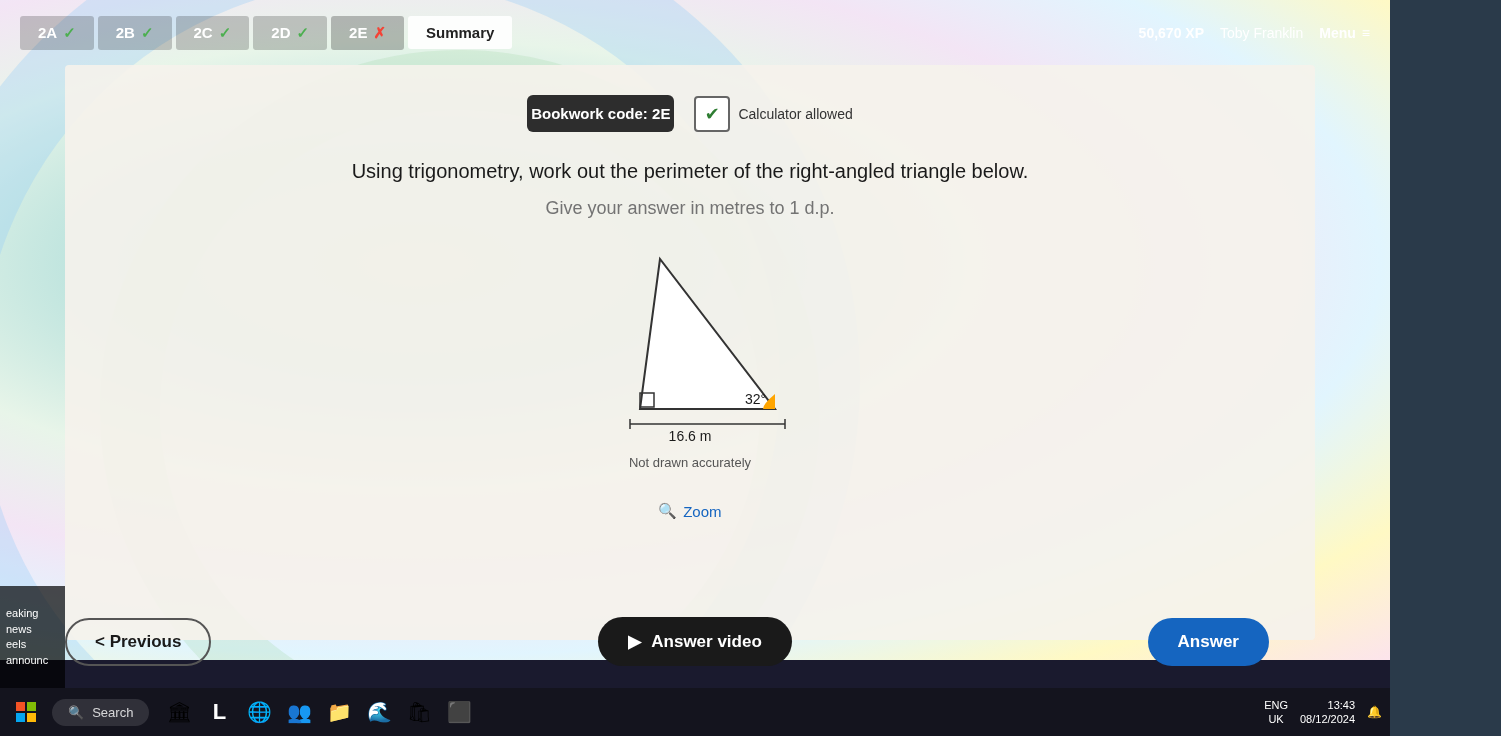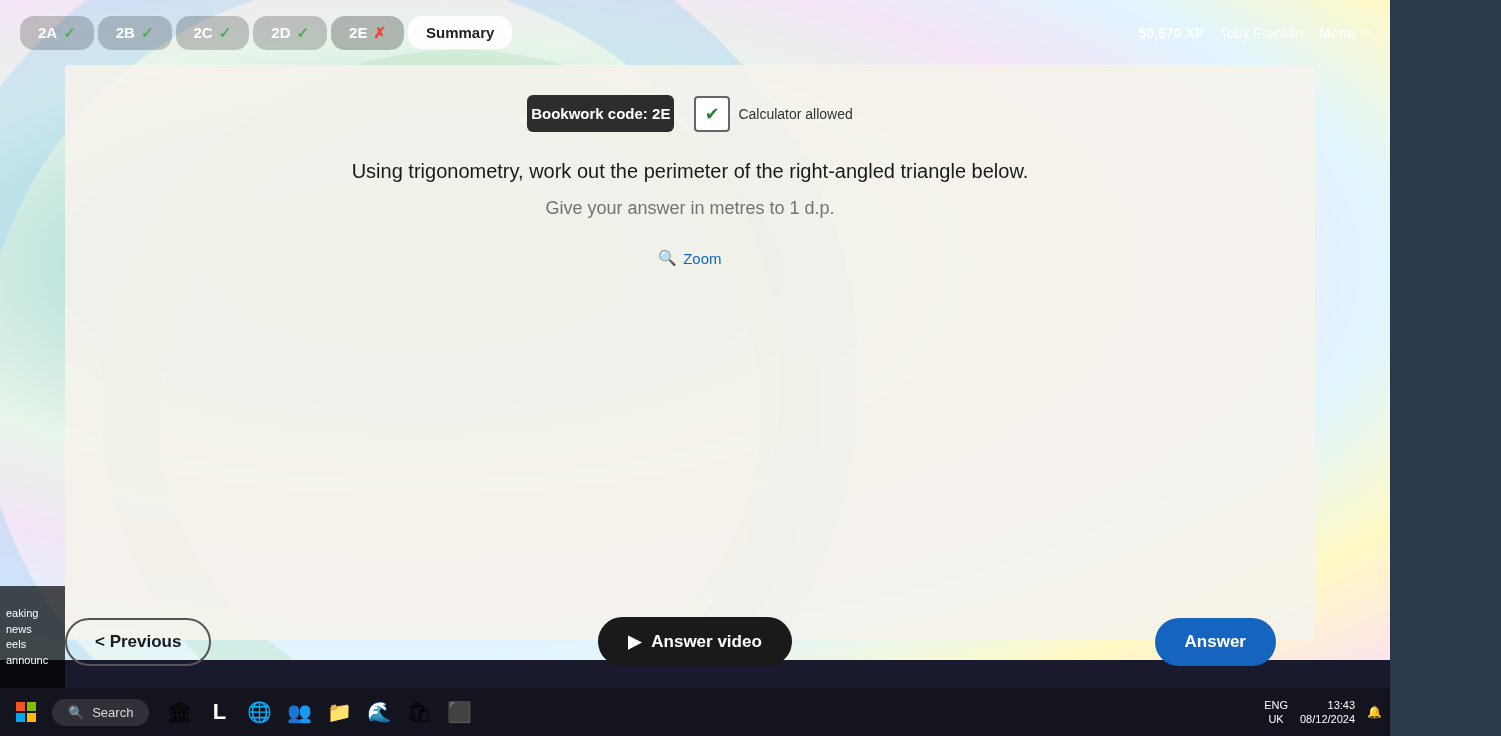--- a/index.html
+++ b/index.html
@@ -54,21 +54,21 @@
     }
 
     .nav-tabs {
       display: flex;
       align-items: center;
       gap: 4px;
     }
 
     .nav-tab {
       padding: 8px 18px;
-      border-radius: 14px;
+      border-radius: 3px;
       font-size: 15px;
       font-weight: 600;
       cursor: pointer;
       display: flex;
       align-items: center;
       gap: 6px;
       color: white;
       background: rgba(0,0,0,0.15);
     }
 
@@ -236,21 +236,21 @@
       font-size: 17px;
       font-weight: 600;
       cursor: pointer;
       display: flex;
       align-items: center;
       gap: 10px;
     }
 
     .answer-btn {
       position: absolute;
-      right: 114px;
+      right: 121px;
       background: #1565c0;
       color: white;
       border: none;
       border-radius: 30px;
       padding: 14px 30px;
       font-size: 17px;
       font-weight: 700;
       cursor: pointer;
     }
 
@@ -395,20 +395,38 @@
     <div class="bookwork-badge">Bookwork code: 2E</div>
     <div class="calculator-allowed">
       <div class="calc-icon">✔</div>
       <span>Calculator allowed</span>
     </div>
   </div>
 
   <p class="question-text">Using trigonometry, work out the perimeter of the right-angled triangle below.</p>
   <p class="sub-text">Give your answer in metres to 1 d.p.</p>
 
+  <div class="diagram-container">
+    <svg class="triangle-svg" width="260" height="200" viewBox="0 0 260 200">
+
+      <polygon points="100,10 80,160 215,160" fill="white" stroke="#333" stroke-width="2"></polygon>
+
+      <rect x="80" y="144" width="14" height="14" fill="none" stroke="#333" stroke-width="1.5"></rect>
+
+      <path d="M215,160 L215,145 Q203,155 203,160 Z" fill="orange" stroke="none"></path>
+
+      <text x="185" y="155" font-size="14" fill="#1a1a1a" font-weight="500">32°</text>
+
+      <line x1="70" y1="175" x2="225" y2="175" stroke="#333" stroke-width="1.5"></line>
+      <line x1="70" y1="170" x2="70" y2="180" stroke="#333" stroke-width="1.5"></line>
+      <line x1="225" y1="170" x2="225" y2="180" stroke="#333" stroke-width="1.5"></line>
+      <text x="130" y="192" font-size="14" fill="#1a1a1a" text-anchor="middle">16.6 m</text>
+    </svg>
+    <p class="not-drawn">Not drawn accurately</p>
+  </div>
 
   <div class="zoom-btn">
     <span>🔍</span>
     <span>Zoom</span>
   </div>
 
 </div>
 
 <div class="bottom-bar">
   <button class="previous-btn">&lt; Previous</button>

